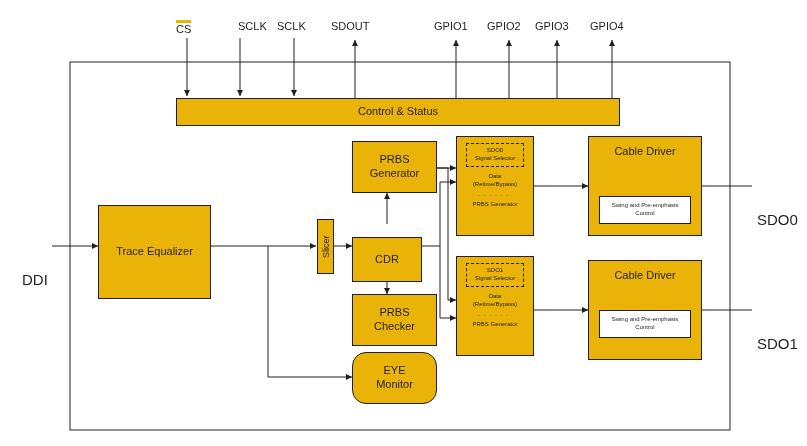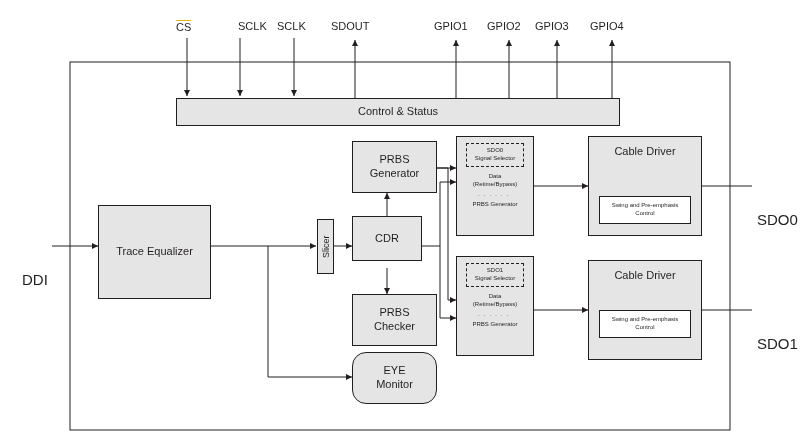--- a/index.html
+++ b/index.html
@@ -22,42 +22,42 @@
     position: absolute;
     left: 0;
     top: 0;
     width: 807px;
     height: 446px;
     pointer-events: none;
   }
   .box {
     position: absolute;
     border: 1px solid #231f20;
-    background: #e5e5e5;
+    background: #eab308;
     box-sizing: border-box;
     display: flex;
     align-items: center;
     justify-content: center;
     text-align: center;
     font-size: 11px;
     line-height: 1.25;
     color: #231f20;
   }
   .label {
     position: absolute;
     font-size: 11px;
     color: #231f20;
     white-space: nowrap;
     text-align: center;
   }
   .pin-label {
     font-size: 11px;
   }
   .overbar {
-    border-top: 1px solid #eab308;
+    border-top: 3px solid #eab308;
     padding-top: 0px;
     display: inline-block;
     line-height: 1.1;
   }
   .ctrl-status {
     font-size: 11px;
   }
   .vert-label {
     position: absolute;
     font-size: 9px;
@@ -182,21 +182,21 @@
   </div>
 
   <div class="box" style="left:98px; top:205px; width:113px; height:94px;">
     <span>Trace Equalizer</span>
   </div>
 
   <div class="box" style="left:317px; top:219px; width:17px; height:55px;">
   </div>
   <div class="vert-label" style="left:317px; top:219px; width:17px; height:55px;">Slicer</div>
 
-  <div class="box" style="left:352px; top:216px; width:70px; height:45px;">
+  <div class="box" style="left:352px; top:237px; width:70px; height:45px;">
     <span>CDR</span>
   </div>
 
   <div class="box" style="left:352px; top:141px; width:85px; height:52px; white-space:pre-line;">
     <span>PRBS
 Generator</span>
   </div>
 
   <div class="box" style="left:352px; top:294px; width:85px; height:52px; white-space:pre-line;">
     <span>PRBS

